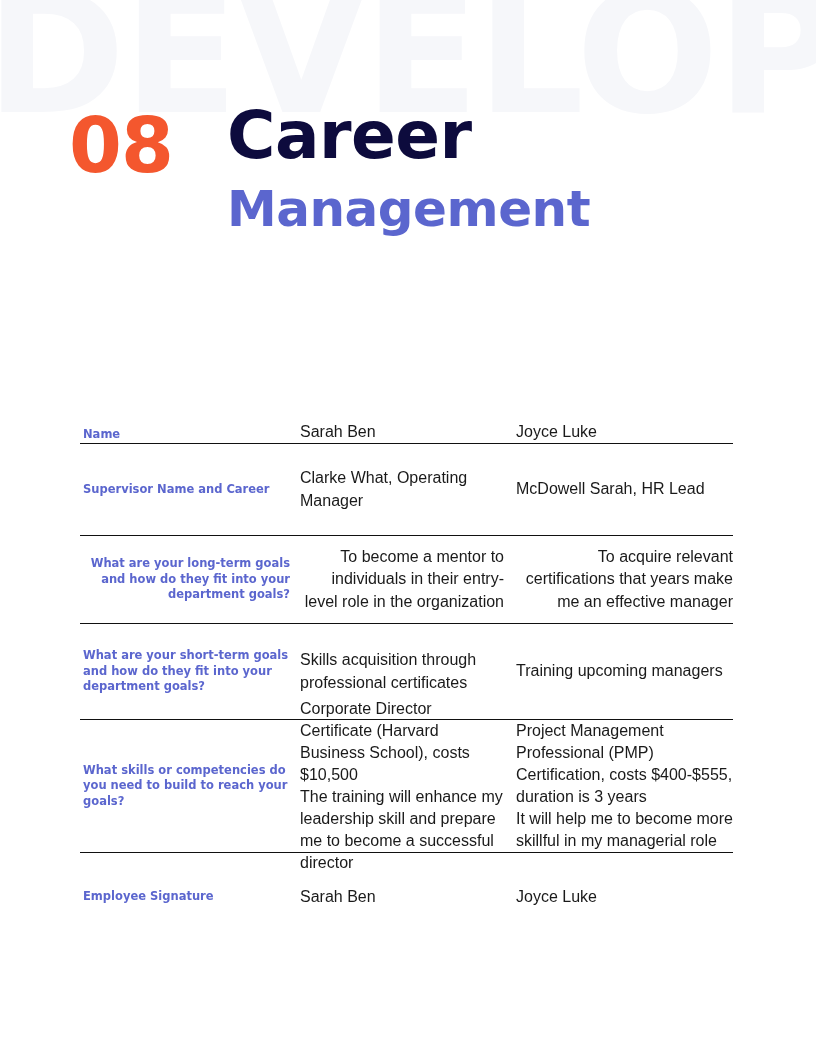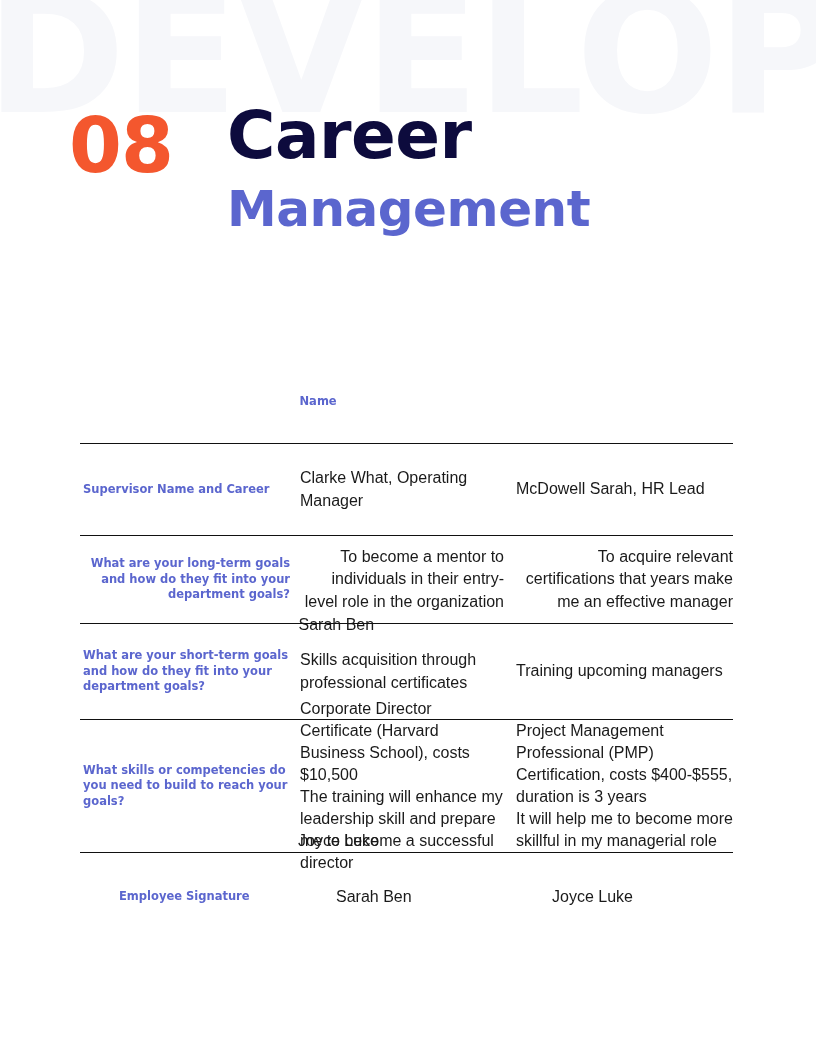--- a/index.html
+++ b/index.html
@@ -124,26 +124,26 @@
     white-space: pre-line;
   }
 
   .col-value.third {
     width: 217px;
     flex: 0 0 217px;
     padding-right: 0;
   }
 
   
-  .row-name      { height: 64px; align-items: center; padding-top: 12px; flex-direction: column; }
+  .row-name      { height: 64px; align-items: flex-end; padding-top: 12px; }
   .row-super     { height: 92px; }
   .row-long      { height: 88px; text-align: right; }
   .row-short     { height: 96px; }
   .row-skills    { height: 133px; }
-  .row-signature { height: 88px; margin-left: 36px; }
+  .row-signature { height: 88px; }
 
   .row-name .col-label,
   .row-name .col-value { padding-top: 2px; }
 
   .row-long .col-label,
   .row-long .col-value { align-self: center; }
 </style>
 </head>
 <body>
 

